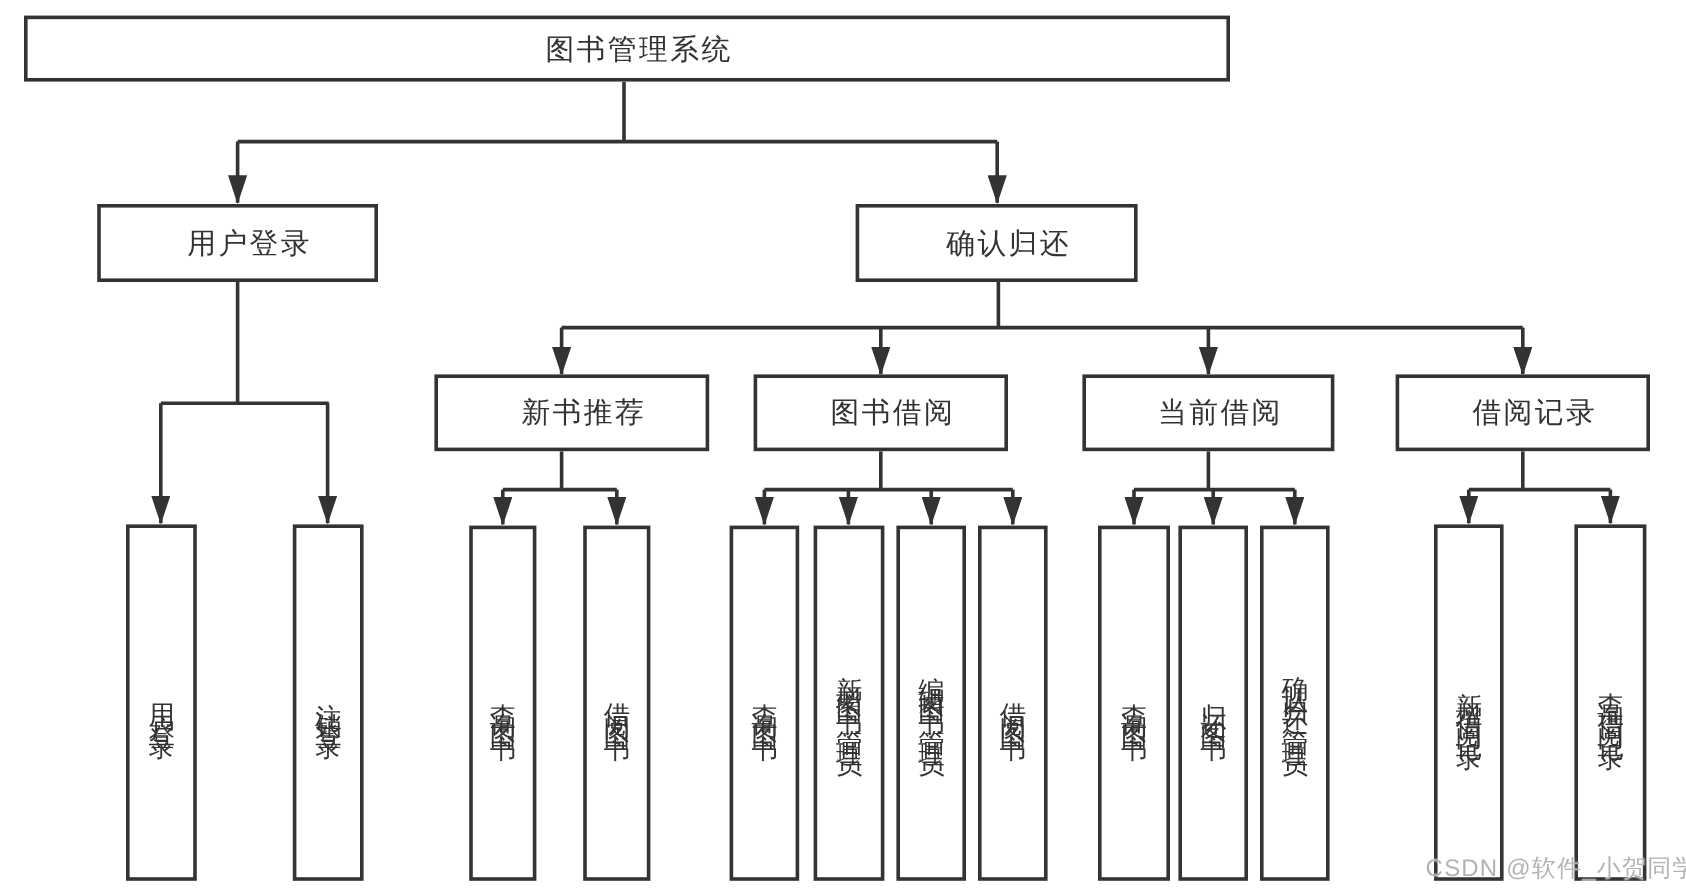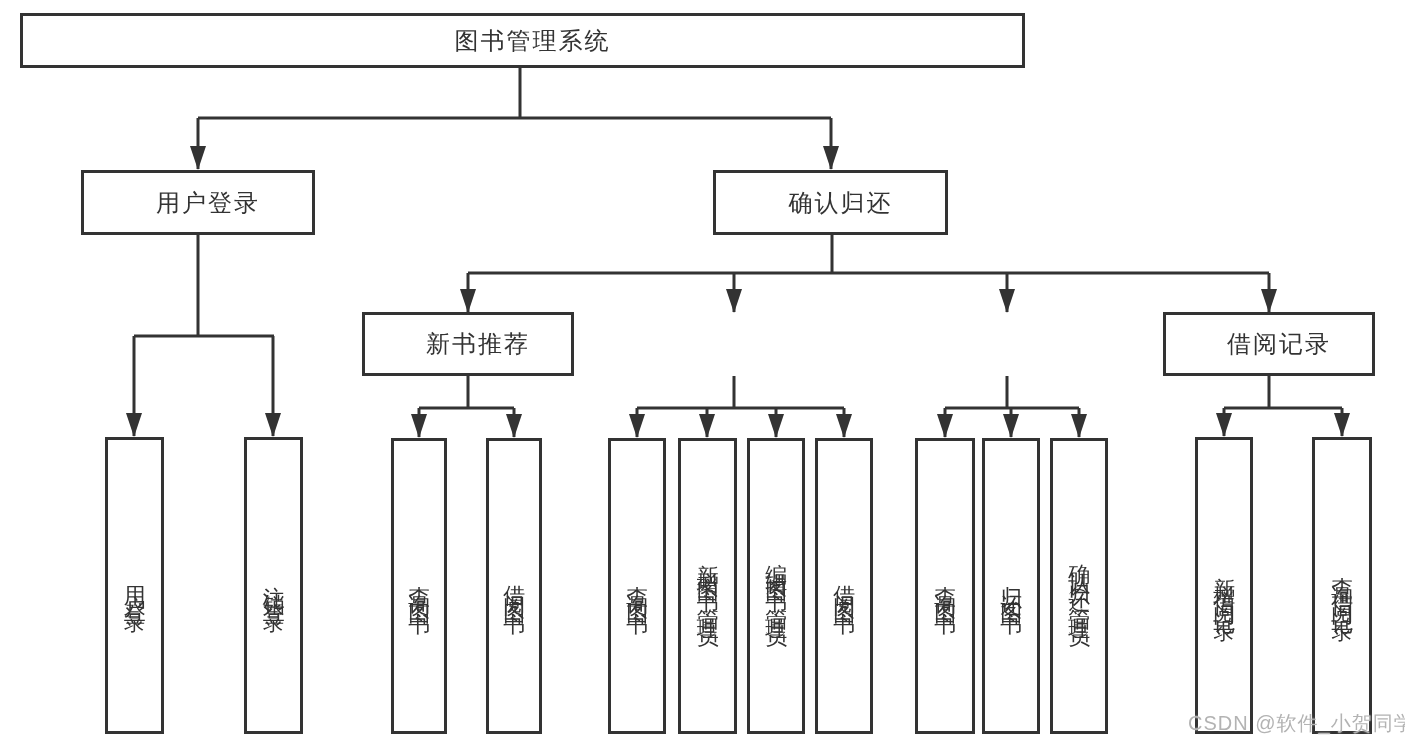--- a/index.html
+++ b/index.html
@@ -72,21 +72,23 @@
 
     <line x1="1224" y1="408" x2="1224" y2="436" marker-end="url(#arrow)"></line>
     <line x1="1342" y1="408" x2="1342" y2="436" marker-end="url(#arrow)"></line>
   </svg>
 
   <div class="box h-box" style="left:20px;top:13px;width:1005px;height:55px;">图书管理系统</div>
 
   <div class="box h-box" style="left:81px;top:170px;width:234px;height:65px;">用户登录</div>
   <div class="box h-box" style="left:713px;top:170px;width:235px;height:65px;">确认归还</div>
 
-  <div class="box h-box" style="left:362px;top:312px;width:212px;height:64px;">新书推荐</div>
+  <div class="box h-box" style="left:362px;top:312px;width:229px;height:64px;">新书推荐</div>
+  <div class="box h-box" style="left:628px;top:312px;width:212px;height:64px;">图书借阅</div>
+  <div class="box h-box" style="left:902px;top:312px;width:210px;height:64px;">当前借阅</div>
   <div class="box h-box" style="left:1163px;top:312px;width:212px;height:64px;">借阅记录</div>
 
   <div class="box v-box" style="left:105px;top:437px;width:59px;height:297px;">
     <span>用户登录</span>
   </div>
   <div class="box v-box" style="left:244px;top:437px;width:59px;height:297px;">
     <span>注销登录</span>
   </div>
 
   <div class="box v-box" style="left:391px;top:438px;width:56px;height:296px;">

